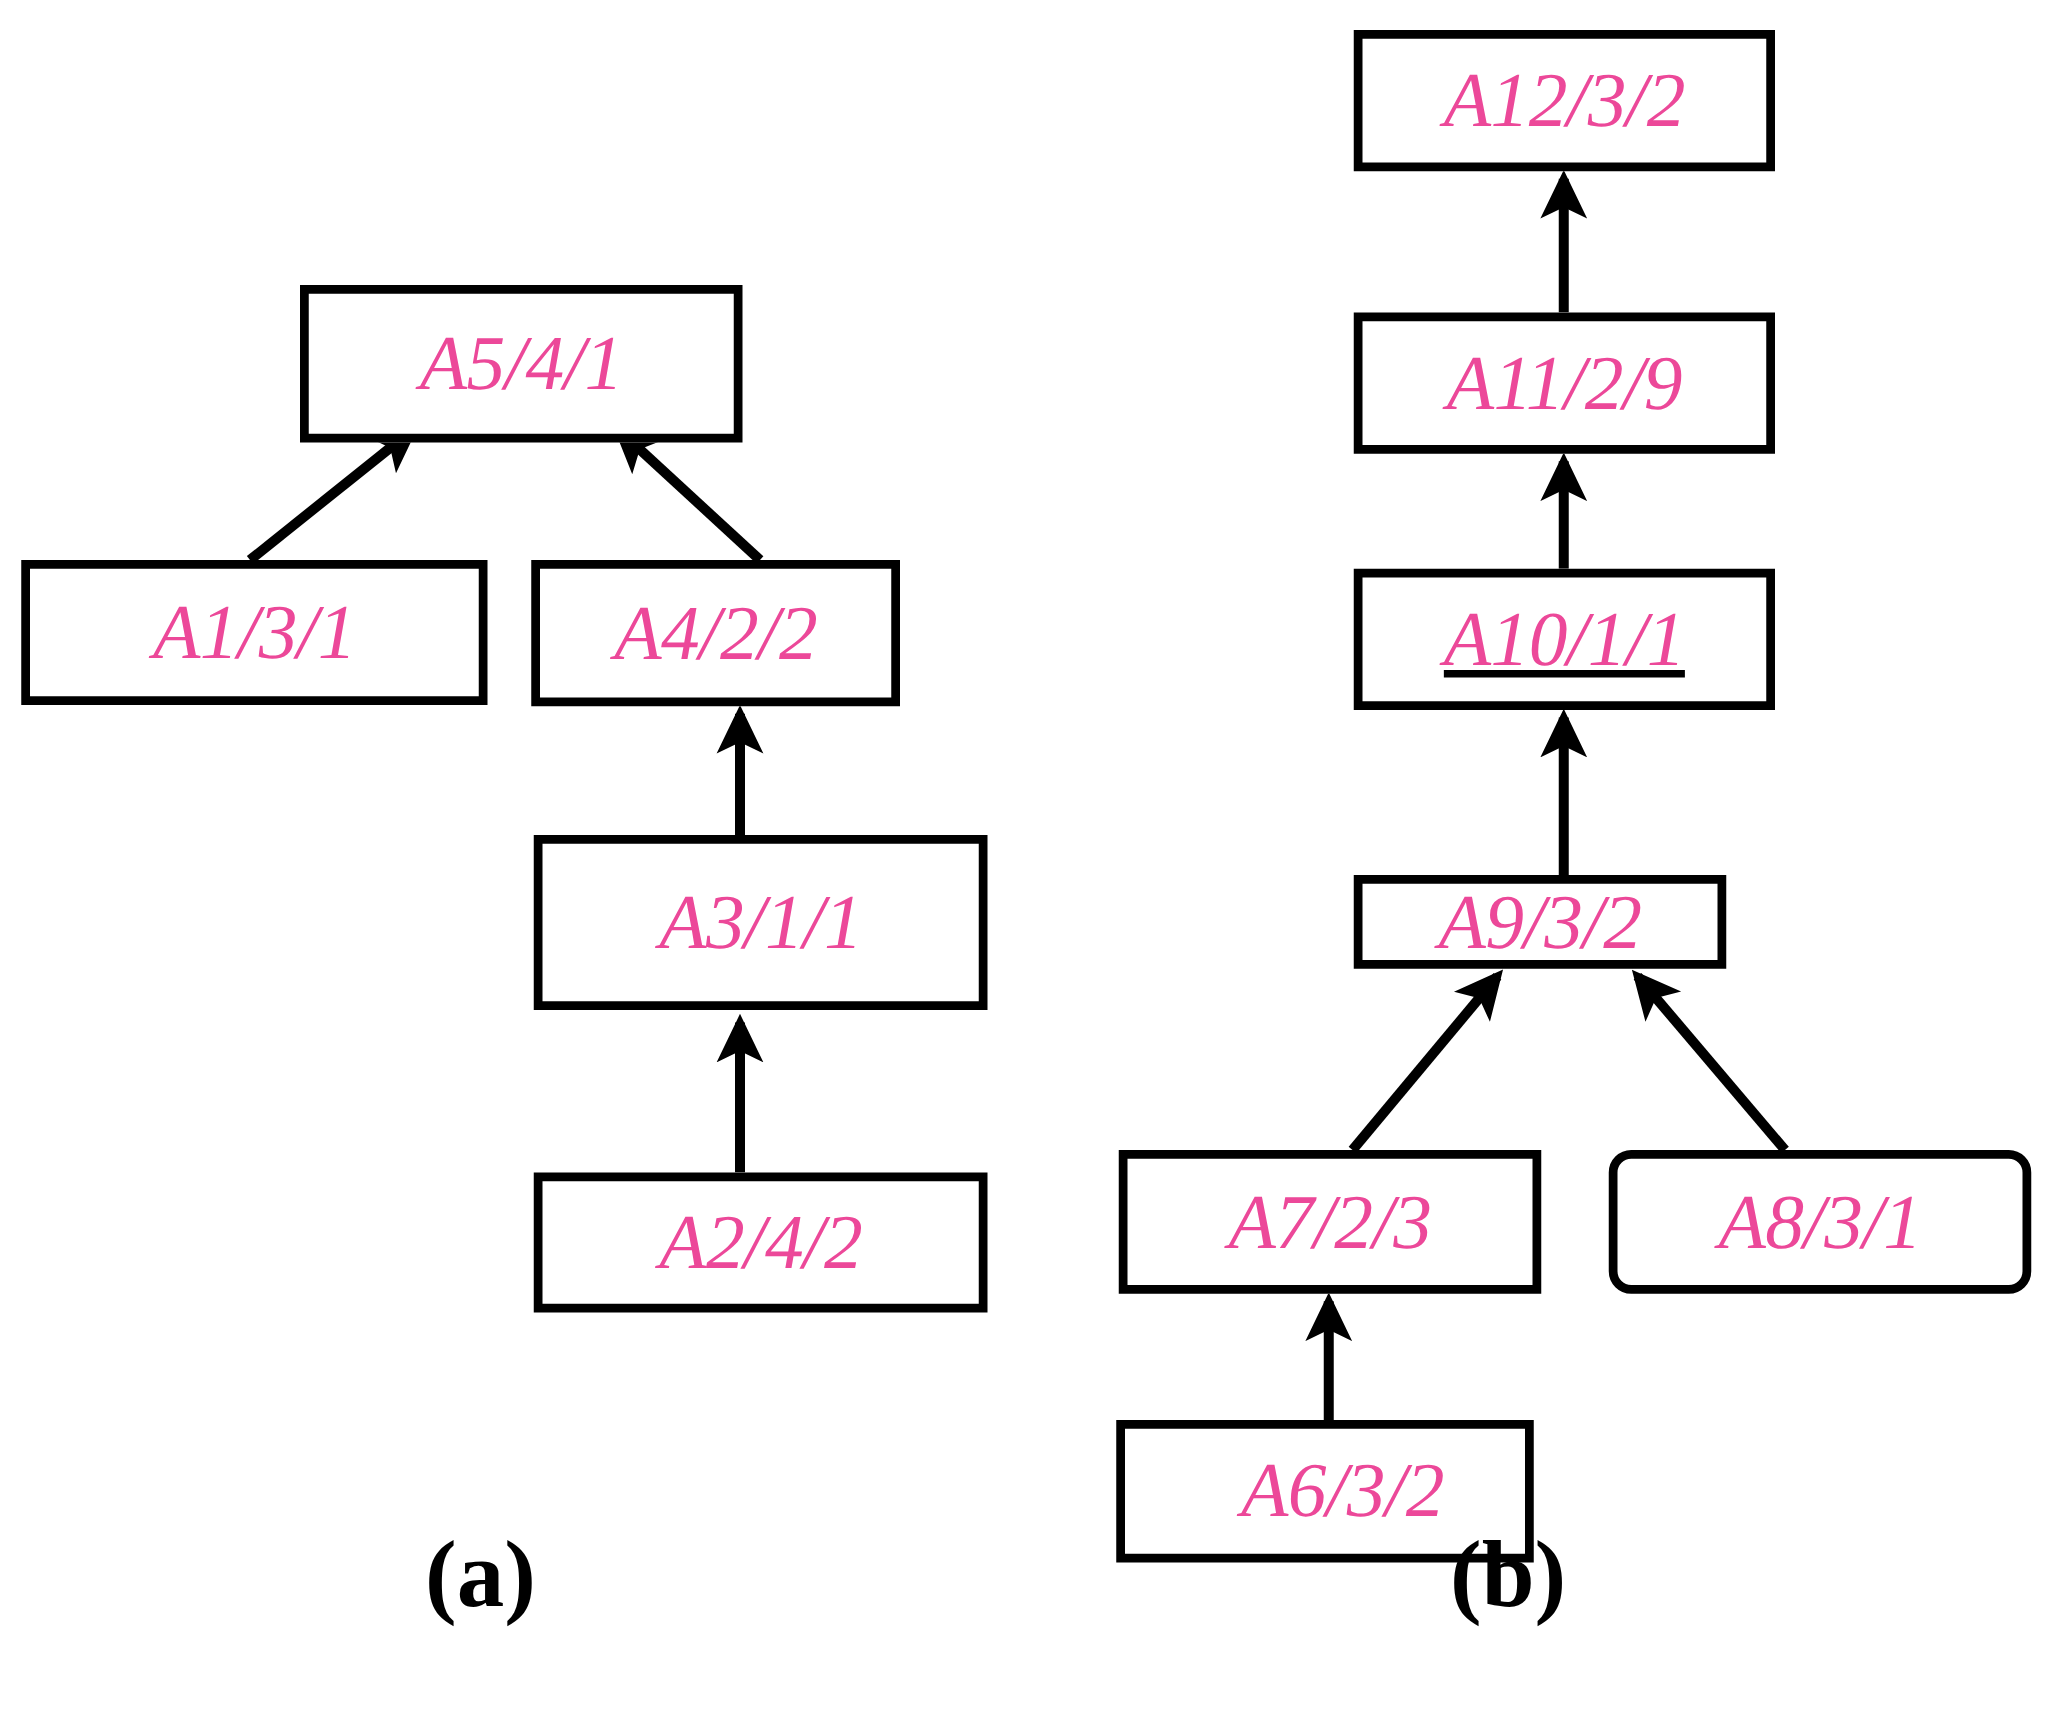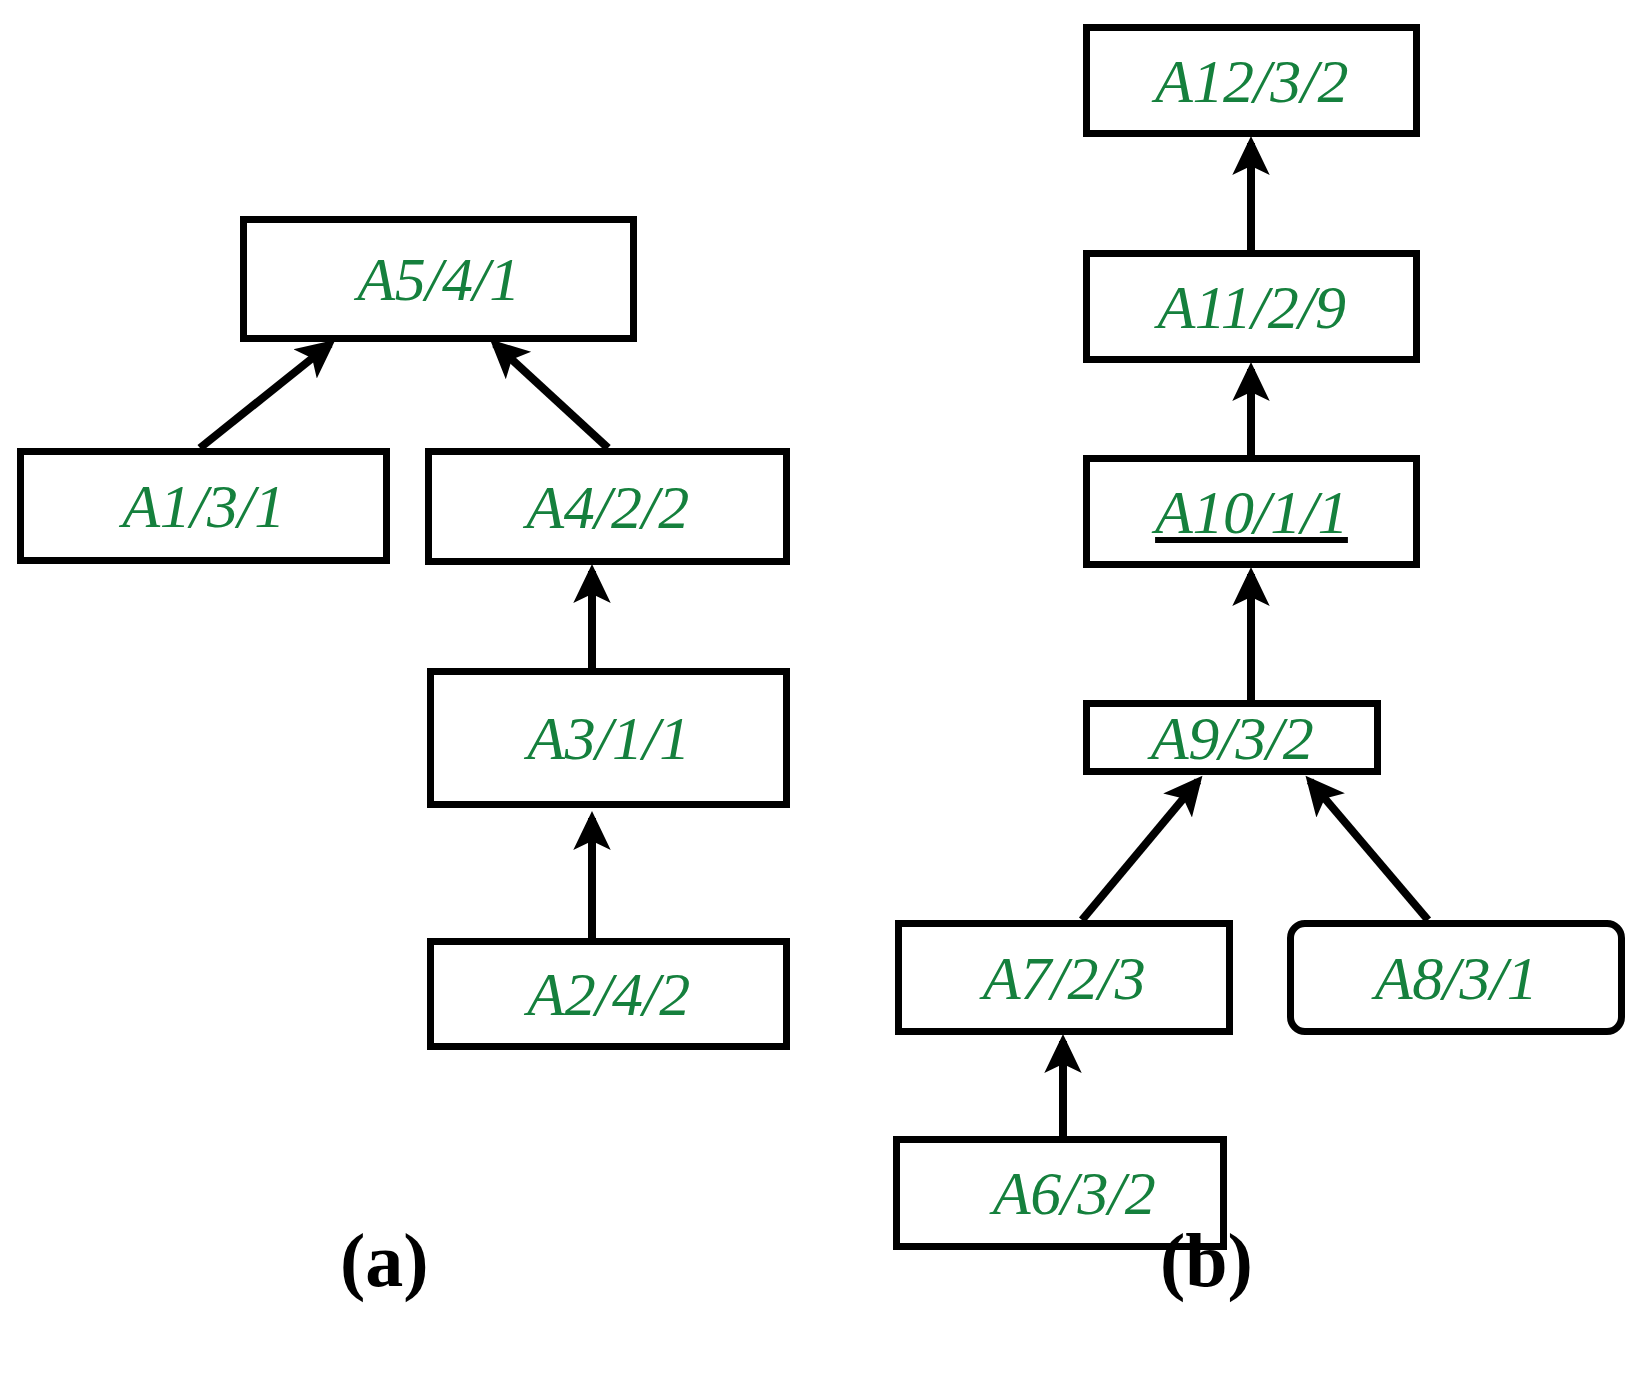--- a/index.html
+++ b/index.html
@@ -33,21 +33,21 @@
     display: flex;
     align-items: center;
     justify-content: center;
     z-index: 2;
   }
   .node-label {
     font-style: italic;
     font-weight: 400;
     font-size: 62px;
     line-height: 1;
-    color: #15803d;
+    color: #ec4899;
     white-space: nowrap;
     letter-spacing: -0.5px;
   }
   .panel-caption {
     position: absolute;
     font-family: "Liberation Serif", "DejaVu Serif", serif;
     font-weight: bold;
     font-size: 76px;
     line-height: 1;
     color: #000000;
@@ -73,27 +73,27 @@
         <line x1="1251" y1="250" x2="1251" y2="143" marker-end="url(#arrowhead)"></line>
         <line x1="1251" y1="455" x2="1251" y2="369" marker-end="url(#arrowhead)"></line>
         <line x1="1251" y1="700" x2="1251" y2="574" marker-end="url(#arrowhead)"></line>
         <line x1="1082" y1="920" x2="1198" y2="781" marker-end="url(#arrowhead)"></line>
         <line x1="1428" y1="920" x2="1310" y2="781" marker-end="url(#arrowhead)"></line>
         <line x1="1063" y1="1136" x2="1063" y2="1041" marker-end="url(#arrowhead)"></line>
       </g>
   </svg>
 
   <div id="node-layer">
-      <div class="node" style="left: 240px; top: 216px; width: 397px; height: 126px;">
+      <div class="node" style="left: 240px; top: 228px; width: 354px; height: 126px;">
         <span class="node-label">A5/4/1</span>
       </div>
       <div class="node" style="left: 17px; top: 448px; width: 373px; height: 116px;">
         <span class="node-label">A1/3/1</span>
       </div>
-      <div class="node" style="left: 425px; top: 448px; width: 365px; height: 117px;">
+      <div class="node" style="left: 425px; top: 448px; width: 295px; height: 117px;">
         <span class="node-label">A4/2/2</span>
       </div>
       <div class="node" style="left: 427px; top: 668px; width: 363px; height: 140px;">
         <span class="node-label">A3/1/1</span>
       </div>
       <div class="node" style="left: 427px; top: 938px; width: 363px; height: 112px;">
         <span class="node-label">A2/4/2</span>
       </div>
       <div class="node" style="left: 1083px; top: 24px; width: 337px; height: 113px;">
         <span class="node-label">A12/3/2</span>

